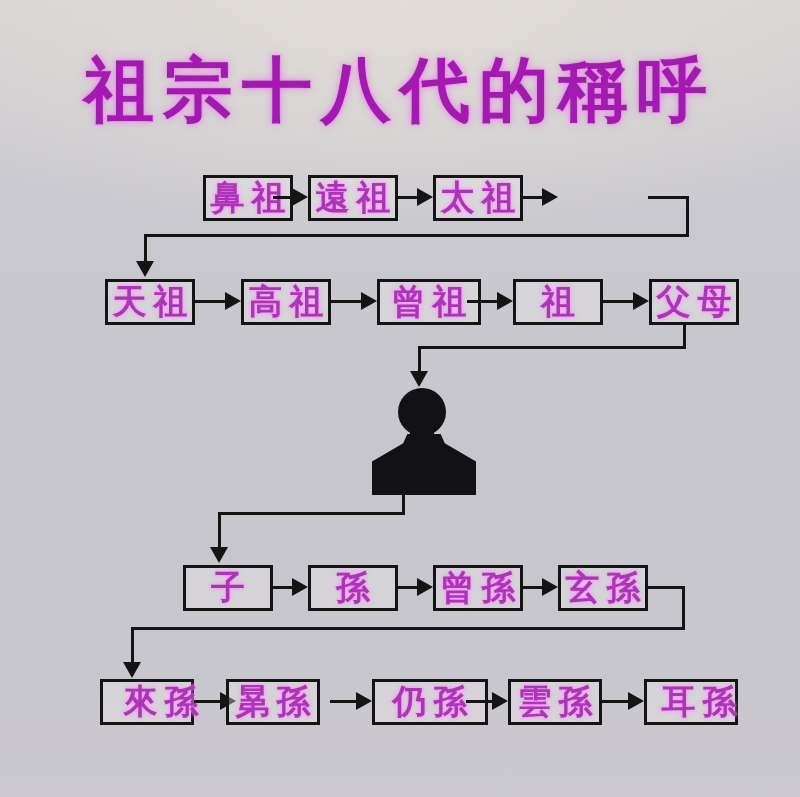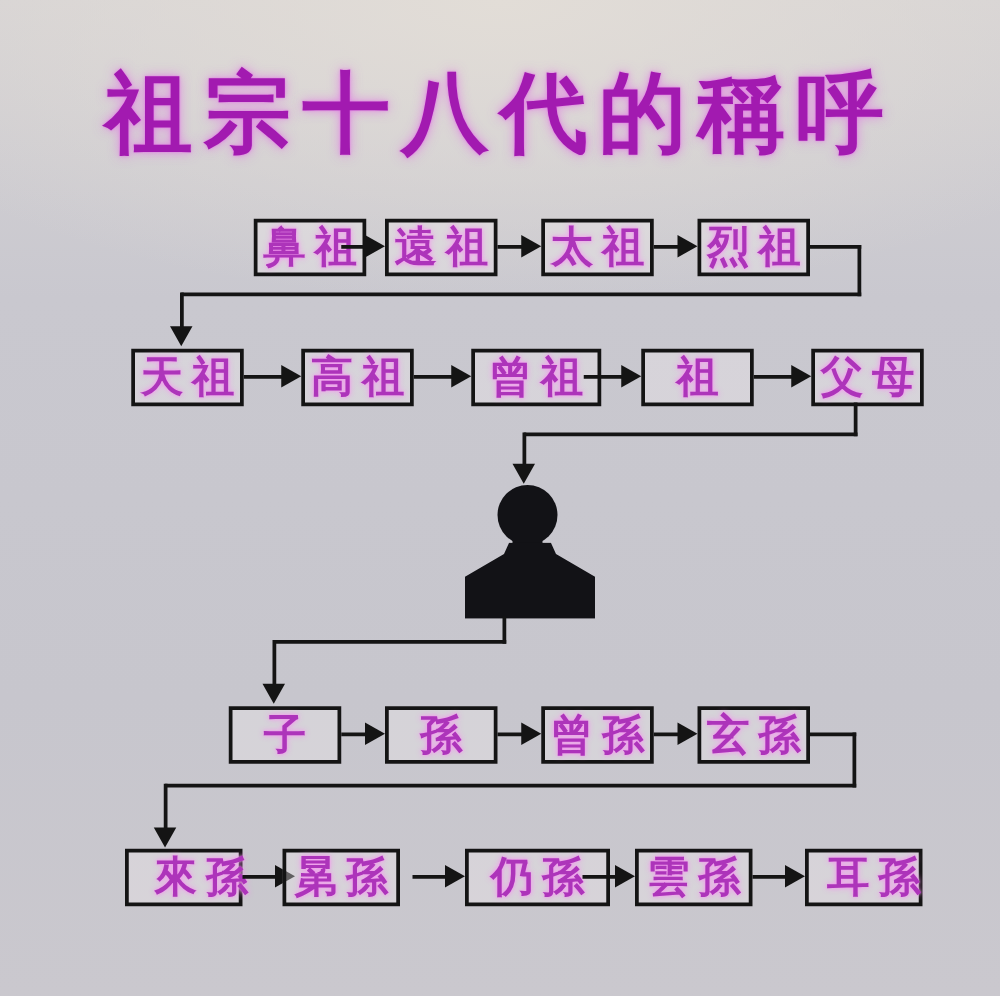--- a/index.html
+++ b/index.html
@@ -71,23 +71,20 @@
     </div>
   <div class="arr-r" style="left:273px;top:196px;width:20px;"></div>
   <div class="nbox" style="left:308px;top:175px;width:90px;">
       <span>遠祖</span>
     </div>
   <div class="arr-r" style="left:398px;top:196px;width:20px;"></div>
   <div class="nbox" style="left:433px;top:175px;width:90px;">
       <span>太祖</span>
     </div>
   <div class="arr-r" style="left:523px;top:196px;width:20px;"></div>
-  <div class="nbox" style="left:558px;top:175px;width:90px;">
-      <span>烈祖</span>
-    </div>
 
   <div class="seg-h" style="left:648px;top:196px;width:41px;"></div>
   <div class="seg-v" style="left:686px;top:196px;height:41px;"></div>
   <div class="seg-h" style="left:145px;top:234px;width:544px;"></div>
   <div class="arr-d" style="left:144px;top:234px;height:28px;"></div>
 
   <div class="nbox" style="left:105px;top:279px;width:90px;">
       <span>天祖</span>
     </div>
   <div class="arr-r" style="left:195px;top:300px;width:31px;"></div>

